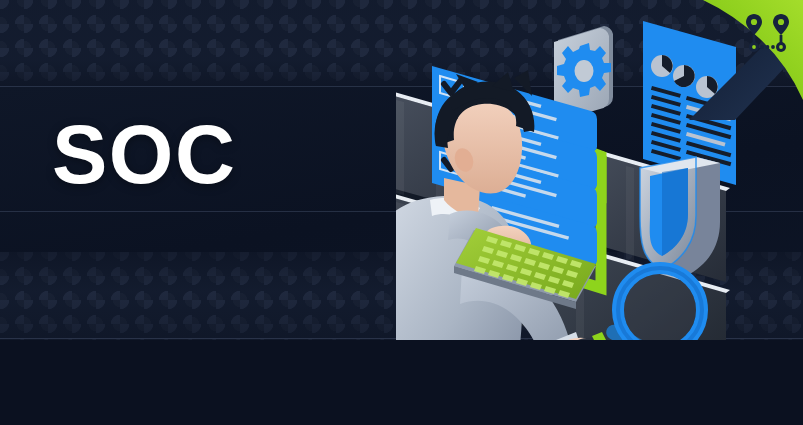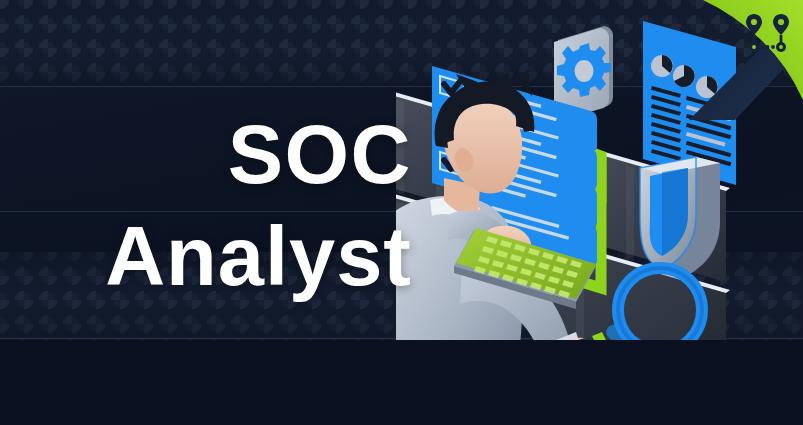--- a/index.html
+++ b/index.html
@@ -11,21 +11,20 @@
   body {
     font-family: "Liberation Sans", sans-serif;
   }
 
   #banner {
     position: relative;
     width: 803px;
     height: 340px;
     overflow: hidden;
     background: #4d7c0f;
-    text-align: right;
   }
 
   
   .bg-base {
     position: absolute;
     inset: 0;
     background:
       linear-gradient(160deg, #131d33 0%, #0d1627 38%, #0a101e 70%, #101a2d 100%);
   }
 
@@ -129,21 +128,20 @@
   <div class="pattern-fade-top"></div>
   <div class="mid-panel"></div>
   <div class="pattern-band pattern-bottom"></div>
   <div class="pattern-fade-bottom"></div>
   <div class="hairline h1"></div>
   <div class="hairline h2"></div>
   <div class="hairline h3"></div>
 
   <div class="title-block">
     <div class="title-line line1">SOC</div>
-    <div class="title-line line2">Analyst</div>
   </div>
 
   <div class="illus">
     <svg width="407" height="425" viewBox="0 0 407 425" xmlns="http://www.w3.org/2000/svg">
       <defs>
         <linearGradient id="gShirt" x1="0" y1="0" x2="1" y2="1">
           <stop offset="0%" stop-color="#d7dee8"></stop>
           <stop offset="55%" stop-color="#aab5c4"></stop>
           <stop offset="100%" stop-color="#79859a"></stop>
         </linearGradient>

